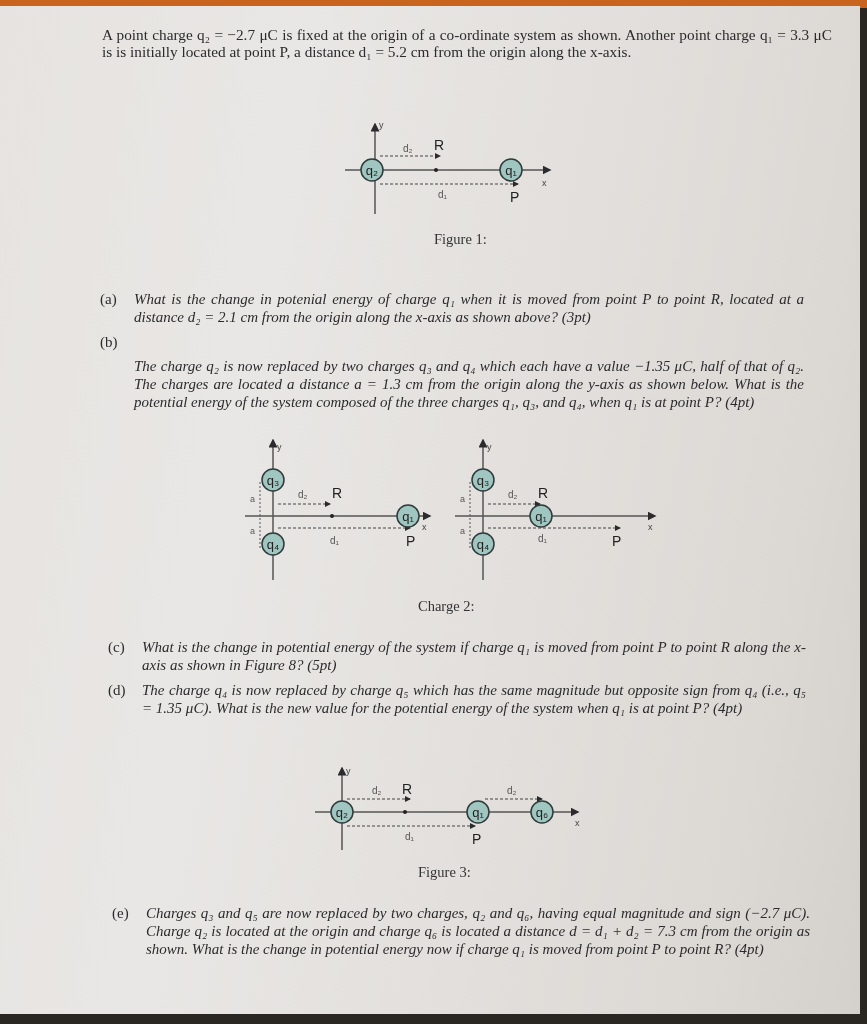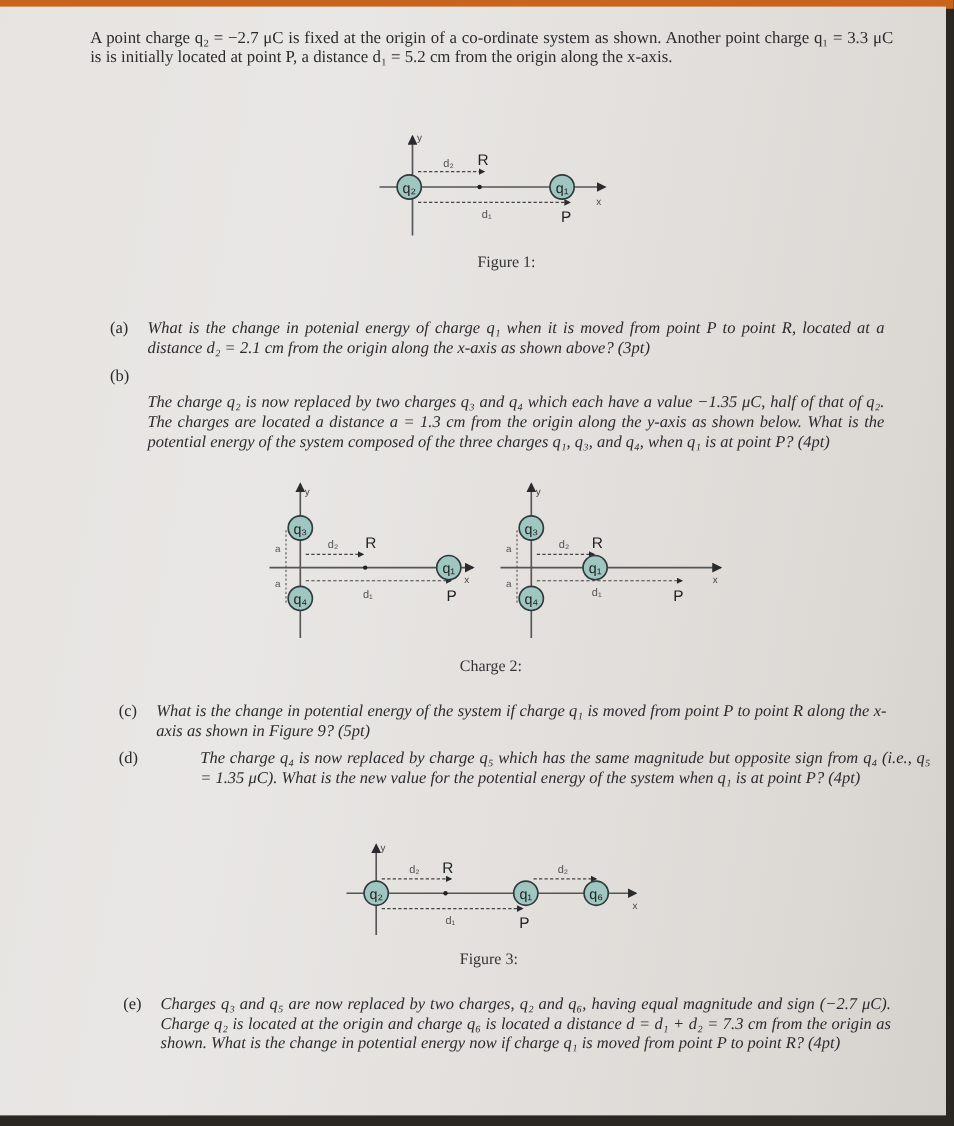--- a/index.html
+++ b/index.html
@@ -8,21 +8,21 @@
     background: #2a2622;
     font-family: "Liberation Serif", "DejaVu Serif", serif;
     position: relative;
   }
   .topband { position:absolute; left:0; top:0; width:867px; height:8px; background:#c8641e; }
   .paper {
     position: absolute; left: 0; top: 6px; width: 860px; height: 1008px;
     background: linear-gradient(100deg, #e6e3e0 0%, #e9e7e5 30%, #e2dfdc 60%, #dcd9d5 85%, #d4d0cb 100%);
     color: #2b2b2e;
   }
-  .para { position:absolute; font-size: 15.3px; line-height: 17px; text-align: justify; }
+  .para { position:absolute; font-size: 15.3px; line-height: 17px; text-align: justify; margin-left: 20px; }
   .intro { left: 82px; top: 20px; width: 730px; }
   .item { position:absolute; font-size: 15px; line-height: 18px; }
   .item .lbl { position:absolute; left:0; top:0; }
   .item .txt { position:absolute; left:34px; top:0; text-align: justify; font-style: italic; }
   .caption { position:absolute; font-size:14.5px; color:#333; }
   svg text { font-family: "Liberation Sans", "DejaVu Sans", sans-serif; }
   .fig { position:absolute; }
 </style>
 </head>
 <body>
@@ -132,26 +132,26 @@
       <g>
         <circle cx="301" cy="86" r="11" fill="#9fc6c0" stroke="#2f3a3a" stroke-width="1.5"></circle>
         <text x="301" y="91" font-size="13" text-anchor="middle" font-family="Liberation Serif, serif" fill="#222">q₁</text>
       </g>
     </g>
   </svg>
   <div class="caption" style="left:418px; top:592px;">Charge 2:</div>
 
   <div class="item" style="left:108px; top:632px; width:700px;">
     <span class="lbl">(c)</span>
-    <div class="txt" style="width:664px;">What is the change in potential energy of the system if charge q₁ is moved from point P to point R along the x-axis as shown in Figure 9? (5pt)</div>
+    <div class="txt" style="width:664px;">What is the change in potential energy of the system if charge q₁ is moved from point P to point R along the x-axis as shown in Figure 8? (5pt)</div>
   </div>
 
   <div class="item" style="left:108px; top:675px; width:700px;">
     <span class="lbl">(d)</span>
-    <div class="txt" style="width:664px;margin-left:40px;">The charge q₄ is now replaced by charge q₅ which has the same magnitude but opposite sign from q₄ (i.e., q₅ = 1.35 μC). What is the new value for the potential energy of the system when q₁ is at point P? (4pt)</div>
+    <div class="txt" style="width:664px;">The charge q₄ is now replaced by charge q₅ which has the same magnitude but opposite sign from q₄ (i.e., q₅ = 1.35 μC). What is the new value for the potential energy of the system when q₁ is at point P? (4pt)</div>
   </div>
 
   <svg class="fig" style="left:310px; top:756px;" width="280" height="90" viewBox="0 0 280 90">
     <defs>
       <marker id="ah3" markerWidth="6" markerHeight="6" refX="5" refY="3" orient="auto">
           <path d="M0,0 L6,3 L0,6 Z" fill="#2b2b2e"></path>
         </marker>
     </defs>
     <line x1="32" y1="88" x2="32" y2="6" stroke="#555" stroke-width="1.5" marker-end="url(#ah3)"></line>
     <text x="36" y="12" font-size="9" fill="#444">y</text>

